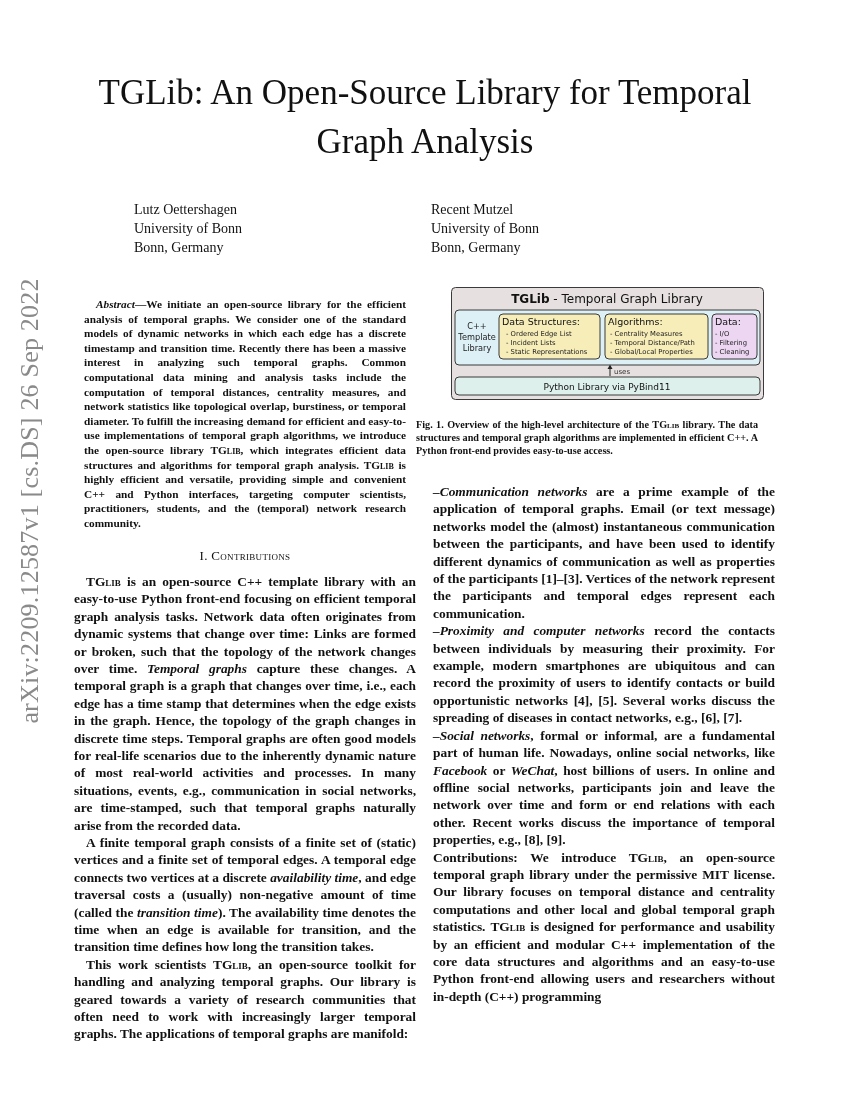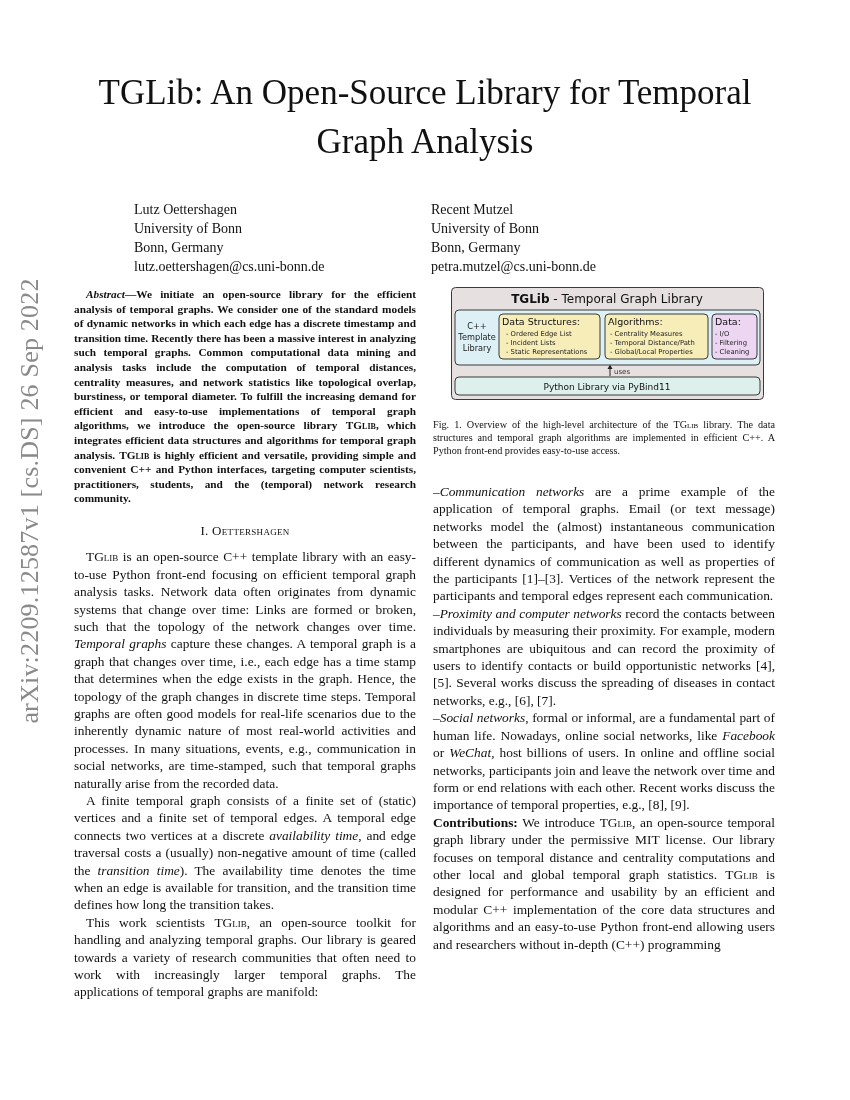--- a/index.html
+++ b/index.html
@@ -12,56 +12,54 @@
       font-size: 26px; color: #8a8a8a; letter-spacing: 0.2px; }
   #title { left: 90px; top: 68px; width: 670px; text-align: center;
       font-size: 35px; line-height: 49px; }
   .author { top: 184px; width: 300px; text-align: left; font-size: 14px; line-height: 19px; margin-top: 16px; }
   .author .aff { }
   #author-1 { left: 134px; }
   #author-2 { left: 431px; }
   .col { font-size: 13.4px; line-height: 17.4px; text-align: justify; }
   #left-col { left: 74px; top: 287px; width: 342px; }
   #right-col { left: 433px; top: 483px; width: 342px; }
-  .abstract { font-weight: bold; font-size: 11.3px; line-height: 14.6px; text-indent: 12px; margin: 0; }
+  .abstract { font-weight: bold; font-size: 11.3px; line-height: 14.6px; text-indent: 12px; margin: 10px; }
   .abstract i { font-weight: bold; }
   .section-head { text-align: center; font-size: 13px; margin: 16px 0 9px 0; letter-spacing: 0.3px; }
   .sc { font-variant: small-caps; }
-  p { margin: 0; }
+  p { margin: 0; font-weight: bold; }
   p.ind { text-indent: 12px; }
   #figure { left: 451px; top: 287px; width: 313px; height: 113px; }
-  #fig-caption { left: 433px; top: 418px; width: 342px; font-size: 10.2px; line-height: 13px; text-align: justify; }
+  #fig-caption { left: 416px; top: 418px; width: 342px; font-size: 10.2px; line-height: 13px; text-align: justify; font-weight: bold; }
   .fig-text { font-family: "DejaVu Sans", sans-serif; }
 </style>
 </head>
 <body>
 
 <div id="arxiv-stamp" class="abs">
   <div class="rot">arXiv:2209.12587v1  [cs.DS]  26 Sep 2022</div>
 </div>
 
 <div id="title" class="abs">TGLib: An Open-Source Library for Temporal Graph Analysis</div>
 
 <div id="author-1" class="abs author">
   <div>Lutz Oettershagen</div>
   <div class="aff">University of Bonn</div>
   <div>Bonn, Germany</div>
-  <div>lutz.oettershagen@cs.uni-bonn.de</div>
 </div>
 <div id="author-2" class="abs author">
   <div>Recent Mutzel</div>
   <div class="aff">University of Bonn</div>
   <div>Bonn, Germany</div>
-  <div>petra.mutzel@cs.uni-bonn.de</div>
 </div>
 
 <div id="left-col" class="abs col">
   <p class="abstract"><i>Abstract</i><span>—We initiate an open-source library for the efficient analysis of temporal graphs. We consider one of the standard models of dynamic networks in which each edge has a discrete timestamp and transition time. Recently there has been a massive interest in analyzing such temporal graphs. Common computational data mining and analysis tasks include the computation of temporal distances, centrality measures, and network statistics like topological overlap, burstiness, or temporal diameter. To fulfill the increasing demand for efficient and easy-to-use implementations of temporal graph algorithms, we introduce the open-source library </span><span class="sc">TGlib</span><span>, which integrates efficient data structures and algorithms for temporal graph analysis. </span><span class="sc">TGlib</span><span> is highly efficient and versatile, providing simple and convenient C++ and Python interfaces, targeting computer scientists, practitioners, students, and the (temporal) network research community.</span></p>
 
-  <div class="section-head sc">I. Oettershagen</div>
+  <div class="section-head sc">I. Contributions</div>
 
   <p class="ind"><span class="sc">TGlib</span><span> is an open-source C++ template library with an easy-to-use Python front-end focusing on efficient temporal graph analysis tasks. Network data often originates from dynamic systems that change over time: Links are formed or broken, such that the topology of the network changes over time. </span><i>Temporal graphs</i><span> capture these changes. A temporal graph is a graph that changes over time, i.e., each edge has a time stamp that determines when the edge exists in the graph. Hence, the topology of the graph changes in discrete time steps. Temporal graphs are often good models for real-life scenarios due to the inherently dynamic nature of most real-world activities and processes. In many situations, events, e.g., communication in social networks, are time-stamped, such that temporal graphs naturally arise from the recorded data.</span></p>
   <p class="ind"><span>A finite temporal graph consists of a finite set of (static) vertices and a finite set of temporal edges. A temporal edge connects two vertices at a discrete </span><i>availability time</i><span>, and edge traversal costs a (usually) non-negative amount of time (called the </span><i>transition time</i><span>). The availability time denotes the time when an edge is available for transition, and the transition time defines how long the transition takes.</span></p>
   <p class="ind"><span>This work scientists </span><span class="sc">TGlib</span><span>, an open-source toolkit for handling and analyzing temporal graphs. Our library is geared towards a variety of research communities that often need to work with increasingly larger temporal graphs. The applications of temporal graphs are manifold:</span></p>
 </div>
 
 <svg id="figure" class="abs" viewBox="0 0 313 113">
   <rect x="0.5" y="0.5" width="312" height="112" rx="4" fill="#e6e0e0" stroke="#3a3a3a"></rect>
   <text class="fig-text" x="156" y="16" text-anchor="middle" font-size="12" fill="#111"><tspan font-weight="bold">TGLib</tspan><tspan> - Temporal Graph Library</tspan></text>
   <rect x="4" y="23" width="305" height="55" rx="4" fill="#dcf0f6" stroke="#3a3a3a"></rect>

